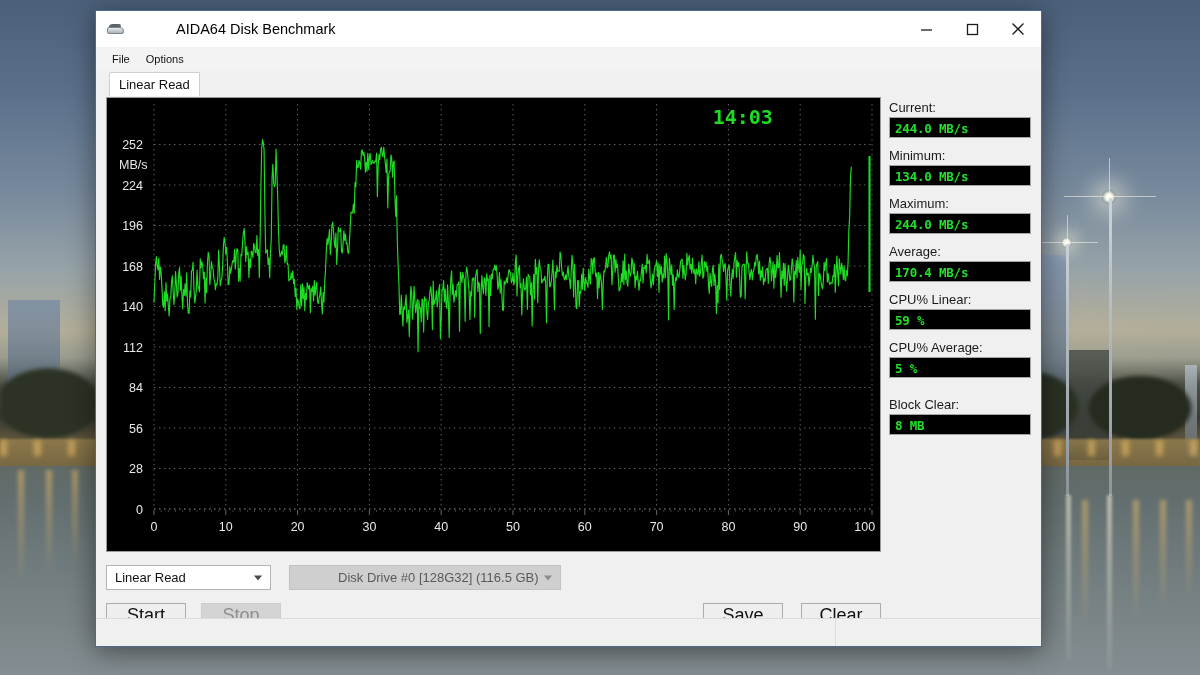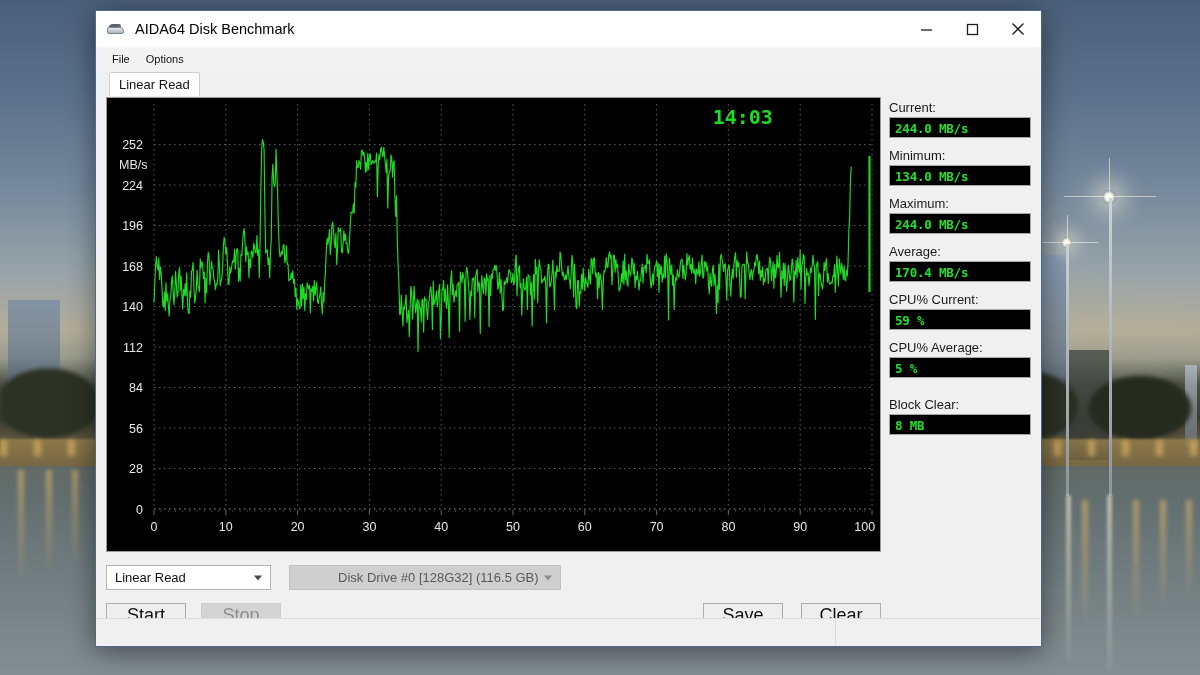--- a/index.html
+++ b/index.html
@@ -92,20 +92,21 @@
     background: #f0f0f0;
     border: 1px solid #4d6a8c;
     box-shadow: 0 5px 26px rgba(0,0,0,0.45);
     display: flex; flex-direction: column;
   }
   .titlebar {
     height: 36px; background: #ffffff;
     display: flex; align-items: center;
     border-bottom: 0px solid transparent;
     flex: 0 0 auto;
+    gap: 41px;
   }
   .title-icon {
     margin-left: 10px; width: 20px; height: 14px;
     position: relative;
   }
   .title-icon .disk-body {
     position: absolute; left: 1px; top: 5px; width: 17px; height: 7px;
     background: linear-gradient(to bottom,#e7ebef,#aab2ba);
     border: 1px solid #7d858d; border-radius: 2px 4px 2px 2px;
   }
@@ -493,21 +494,21 @@
       </div>
       <div class="stat-block">
         <div class="stat-label">Maximum:</div>
         <div class="stat-value">244.0 MB/s</div>
       </div>
       <div class="stat-block">
         <div class="stat-label">Average:</div>
         <div class="stat-value">170.4 MB/s</div>
       </div>
       <div class="stat-block">
-        <div class="stat-label">CPU% Current:</div>
+        <div class="stat-label">CPU% Linear:</div>
         <div class="stat-value">59 %</div>
       </div>
       <div class="stat-block">
         <div class="stat-label">CPU% Average:</div>
         <div class="stat-value">5 %</div>
       </div>
       <div class="stat-block gap">
         <div class="stat-label">Block Clear:</div>
         <div class="stat-value">8 MB</div>
       </div>

